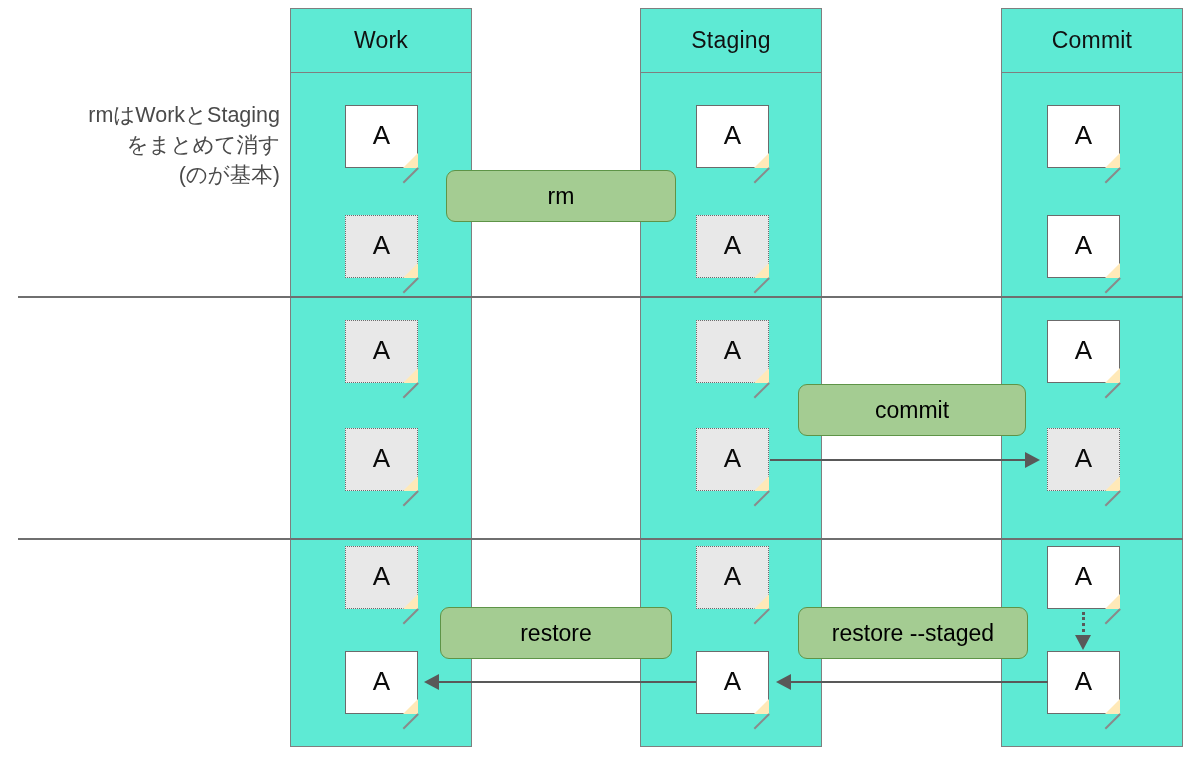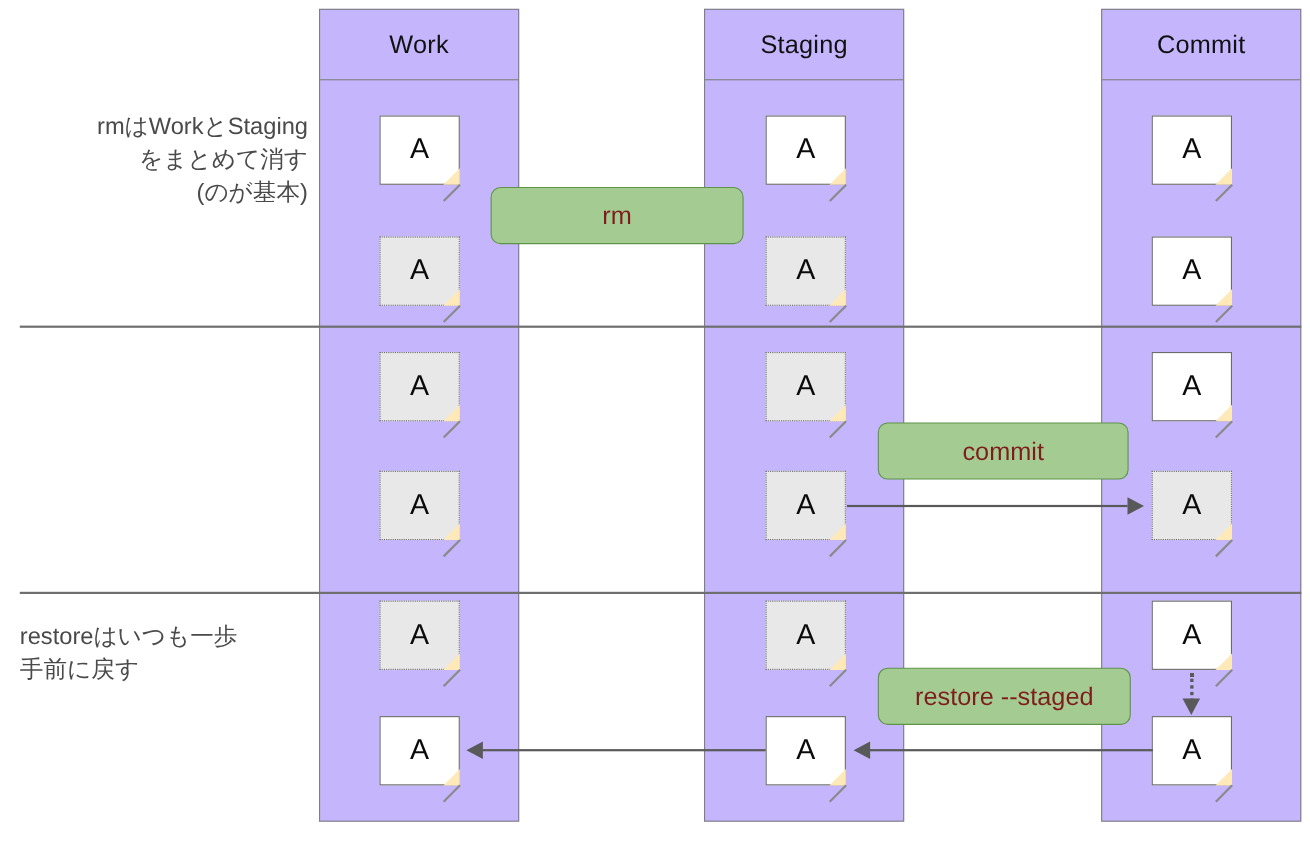--- a/index.html
+++ b/index.html
@@ -5,21 +5,21 @@
   html,body{margin:0;padding:0;}
   body{
     width:1191px;height:770px;
     background:#ffffff;
     font-family:"Liberation Sans","DejaVu Sans",sans-serif;
     overflow:hidden;
   }
   #stage{position:relative;width:1191px;height:770px;}
 
   
-  .lane{position:absolute;top:8px;bottom:23px;background:#c4b5fd;border:1.5px solid #7f7f7f;box-sizing:border-box;}
+  .lane{position:absolute;top:8px;bottom:23px;background:#5eead4;border:1.5px solid #7f7f7f;box-sizing:border-box;}
   .lane-head{position:absolute;left:0;right:0;top:0;height:64px;border-bottom:1.5px solid #7f7f7f;
              display:flex;align-items:center;justify-content:center;box-sizing:border-box;}
   .lane-head span{font-size:23px;color:#111;letter-spacing:.2px;}
 
   
   .sep{position:absolute;left:18px;height:0;border-top:2px solid #6f6f6f;}
 
   
   .desc{position:absolute;left:18px;width:262px;color:#4a4a4a;font-size:21.5px;line-height:30px;white-space:pre-line;}
 
@@ -34,21 +34,21 @@
   .fold{position:absolute;right:0;bottom:0;width:15px;height:15px;}
   .fold .tri{position:absolute;right:0;bottom:0;width:0;height:0;
              border-left:15px solid transparent;border-bottom:15px solid #ffe9b8;}
   .card.ghost .fold .tri{border-bottom-color:#ffe9b8;}
   .fold .edge{position:absolute;right:0;bottom:0;width:21px;height:1.5px;background:#8a8a8a;
               transform-origin:100% 50%;transform:rotate(-45deg);}
 
   
   .pill{position:absolute;height:52px;background:#a4cc92;border:1.6px solid #5e9447;
         border-radius:9px;display:flex;align-items:center;justify-content:center;box-sizing:border-box;}
-  .pill span{font-size:23px;color:#7f1d1d;}
+  .pill span{font-size:23px;color:#000000;}
 
   
   .arrow{position:absolute;height:0;border-top:2.6px solid #595959;}
   .head{position:absolute;width:0;height:0;}
   .head.right{border-top:8px solid transparent;border-bottom:8px solid transparent;border-left:15px solid #595959;}
   .head.left{border-top:8px solid transparent;border-bottom:8px solid transparent;border-right:15px solid #595959;}
   .head.down{border-left:8px solid transparent;border-right:8px solid transparent;border-top:15px solid #595959;}
   .vdots{position:absolute;width:0;border-left:3px dotted #595959;}
 </style>
 </head>
@@ -186,22 +186,20 @@
       </div>
   </div>
 
   <div class="arrow" style="left:770px;top:459px;width:255px;"></div>
   <div class="head right" style="left:1025px;top:452px;"></div>
 
   <div class="pill" style="left:798px;top:384px;width:228px;">
     <span>commit</span>
   </div>
 
-  <div class="desc" style="top:563px;">restoreはいつも一歩
-手前に戻す</div>
 
   <div class="card ghost" style="left:345px;top:546px;">
     <div class="sheet"></div>
       <div class="letter">A</div>
     <div class="fold">
         <div class="tri"></div>
         <div class="edge"></div>
       </div>
   </div>
   <div class="card solid" style="left:345px;top:651px;">
@@ -249,17 +247,20 @@
 
   <div class="vdots" style="left:1082px;top:612px;height:26px;"></div>
   <div class="head down" style="left:1075px;top:635px;"></div>
 
   <div class="arrow" style="left:790px;top:681px;width:258px;"></div>
   <div class="head left" style="left:776px;top:674px;"></div>
 
   <div class="arrow" style="left:438px;top:681px;width:258px;"></div>
   <div class="head left" style="left:424px;top:674px;"></div>
 
+  <div class="pill" style="left:440px;top:607px;width:232px;">
+    <span>restore</span>
+  </div>
   <div class="pill" style="left:798px;top:607px;width:230px;">
     <span>restore --staged</span>
   </div>
 
 </div>
 
 </body></html>

